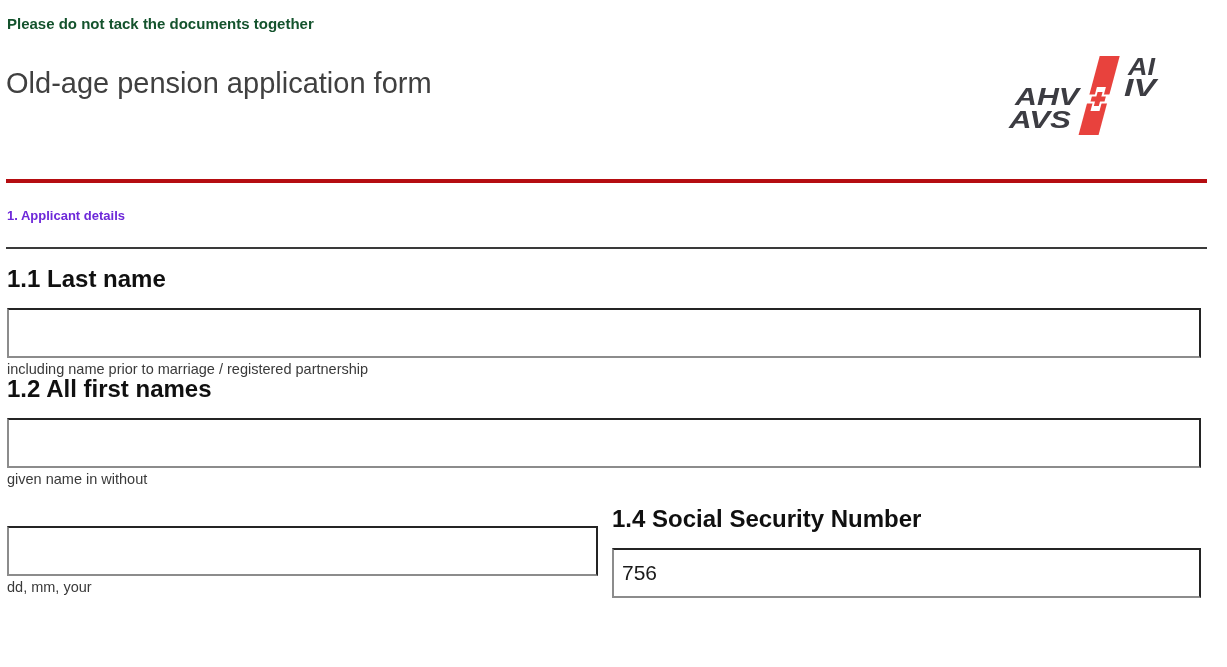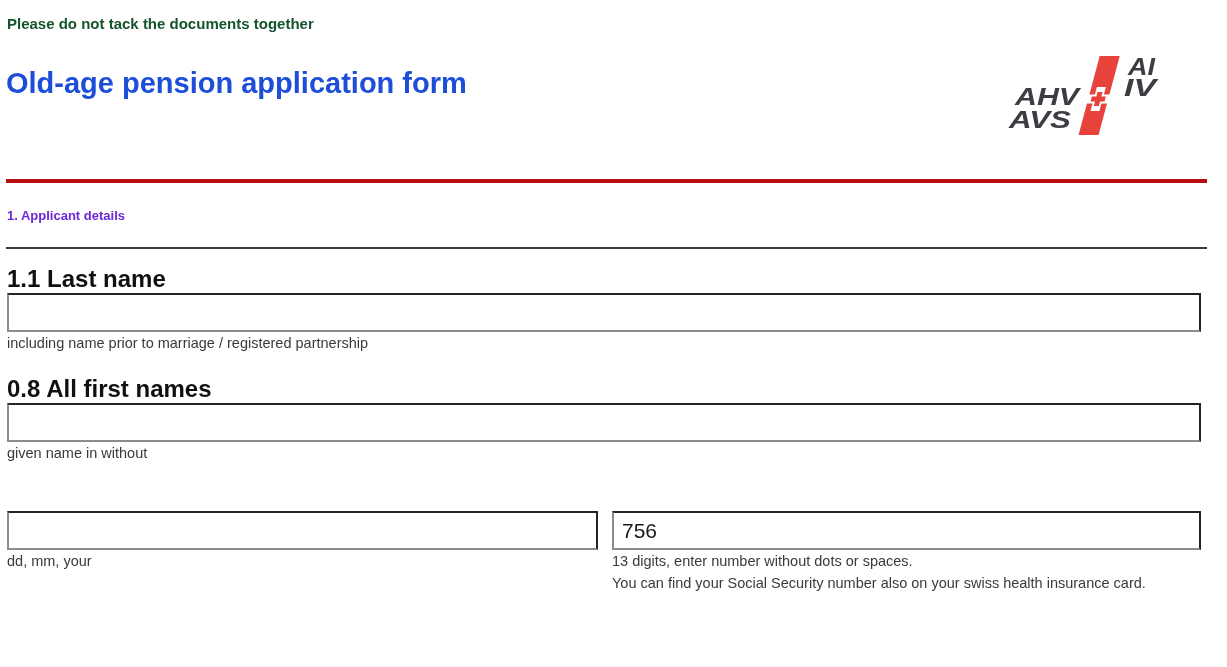--- a/index.html
+++ b/index.html
@@ -14,22 +14,22 @@
   }
   .abs { position: absolute; }
 
   .note {
     left: 7px; top: 14px;
     font-size: 15px; font-weight: 700; line-height: 19px;
     color: #14532d;
   }
   .title {
     left: 6px; top: 66px;
-    font-size: 29px; font-weight: 700; line-height: 34px;
-    color: #1d4ed8;
+    font-size: 29px; font-weight: 400; line-height: 34px;
+    color: #404040;
   }
 
   .logo { left: 1007px; top: 55px; width: 152px; height: 84px; }
   .logo text {
     font-family: "Liberation Sans", "DejaVu Sans", sans-serif;
     font-weight: 700; font-style: italic;
     fill: #3c3c42;
   }
 
   .rule-red  { left: 6px; top: 179px; width: 1201px; height: 4px; background: #b50d11; }
@@ -46,22 +46,22 @@
   .field-13 { left: 7px;   top: 508px; width: 591px;  }
   .field-14 { left: 612px; top: 508px; width: 589px;  }
 
   .flabel {
     font-size: 24px; font-weight: 700; line-height: 22px;
     color: #101010;
     white-space: nowrap;
   }
   .field input[type="text"] {
     display: block;
-    margin-top: 3px;
-    width: 100%; height: 39px;
+    margin-top: 18px;
+    width: 100%; height: 50px;
     border: 2px solid;
     border-color: #242424 #242424 #8c8c8c #8c8c8c;
     background: #ffffff;
     font-family: "Liberation Sans", "DejaVu Sans", sans-serif;
     font-size: 21px;
     color: #1a1a1a;
     padding: 0 8px;
     outline: none;
     border-radius: 0;
   }
@@ -100,29 +100,26 @@
 
 <div class="abs rule-thin"></div>
 
 <div class="field field-11">
   <div class="flabel">1.1 Last name</div>
   <input type="text" value="" style="">
   <div class="fhint">including name prior to marriage / registered partnership</div>
 </div>
 
 <div class="field field-12">
-  <div class="flabel">0.8 All first names</div>
+  <div class="flabel">1.2 All first names</div>
   <input type="text" value="" style="">
   <div class="fhint">given name in without</div>
 </div>
 
 <div class="field field-13">
   <input type="text" value="" style="">
   <div class="fhint">dd, mm, your</div>
 </div>
 
 <div class="field field-14">
+  <div class="flabel">1.4 Social Security Number</div>
   <input type="text" value="756" style="">
-  <div class="fhint">
-    <div>13 digits, enter number without dots or spaces.</div>
-    <div>You can find your Social Security number also on your swiss health insurance card.</div>
-  </div>
 </div>
 
 </body></html>

